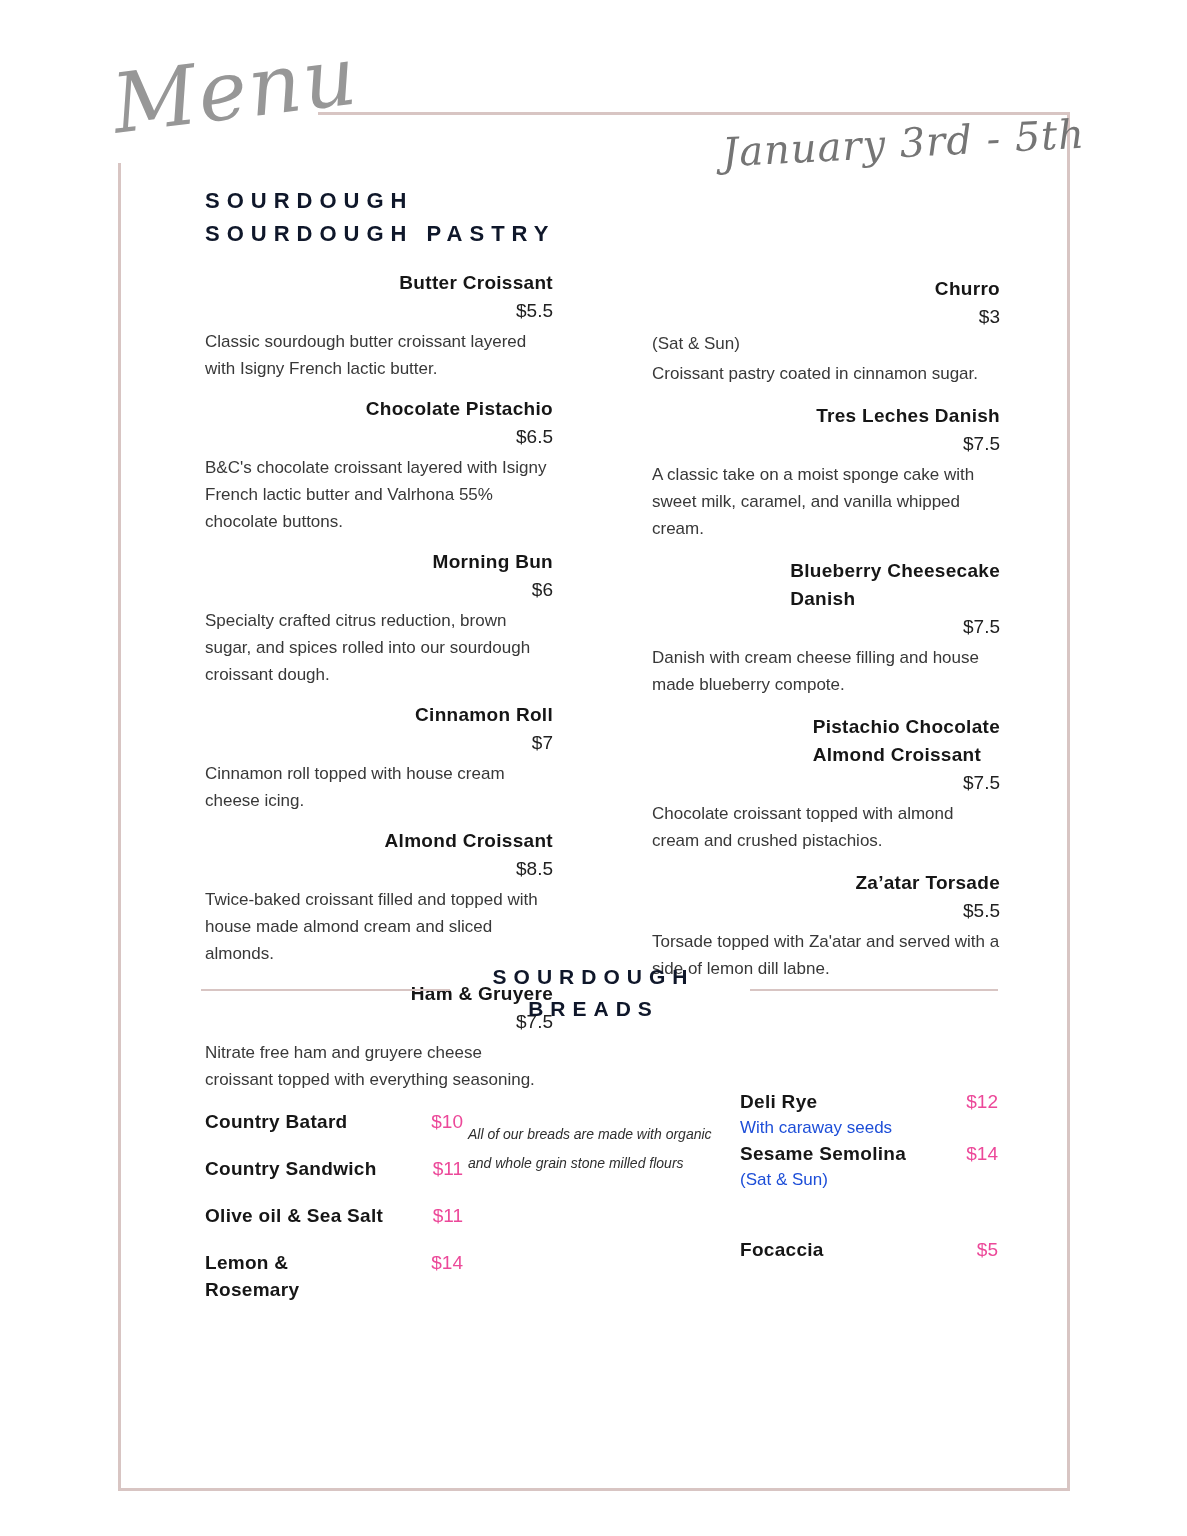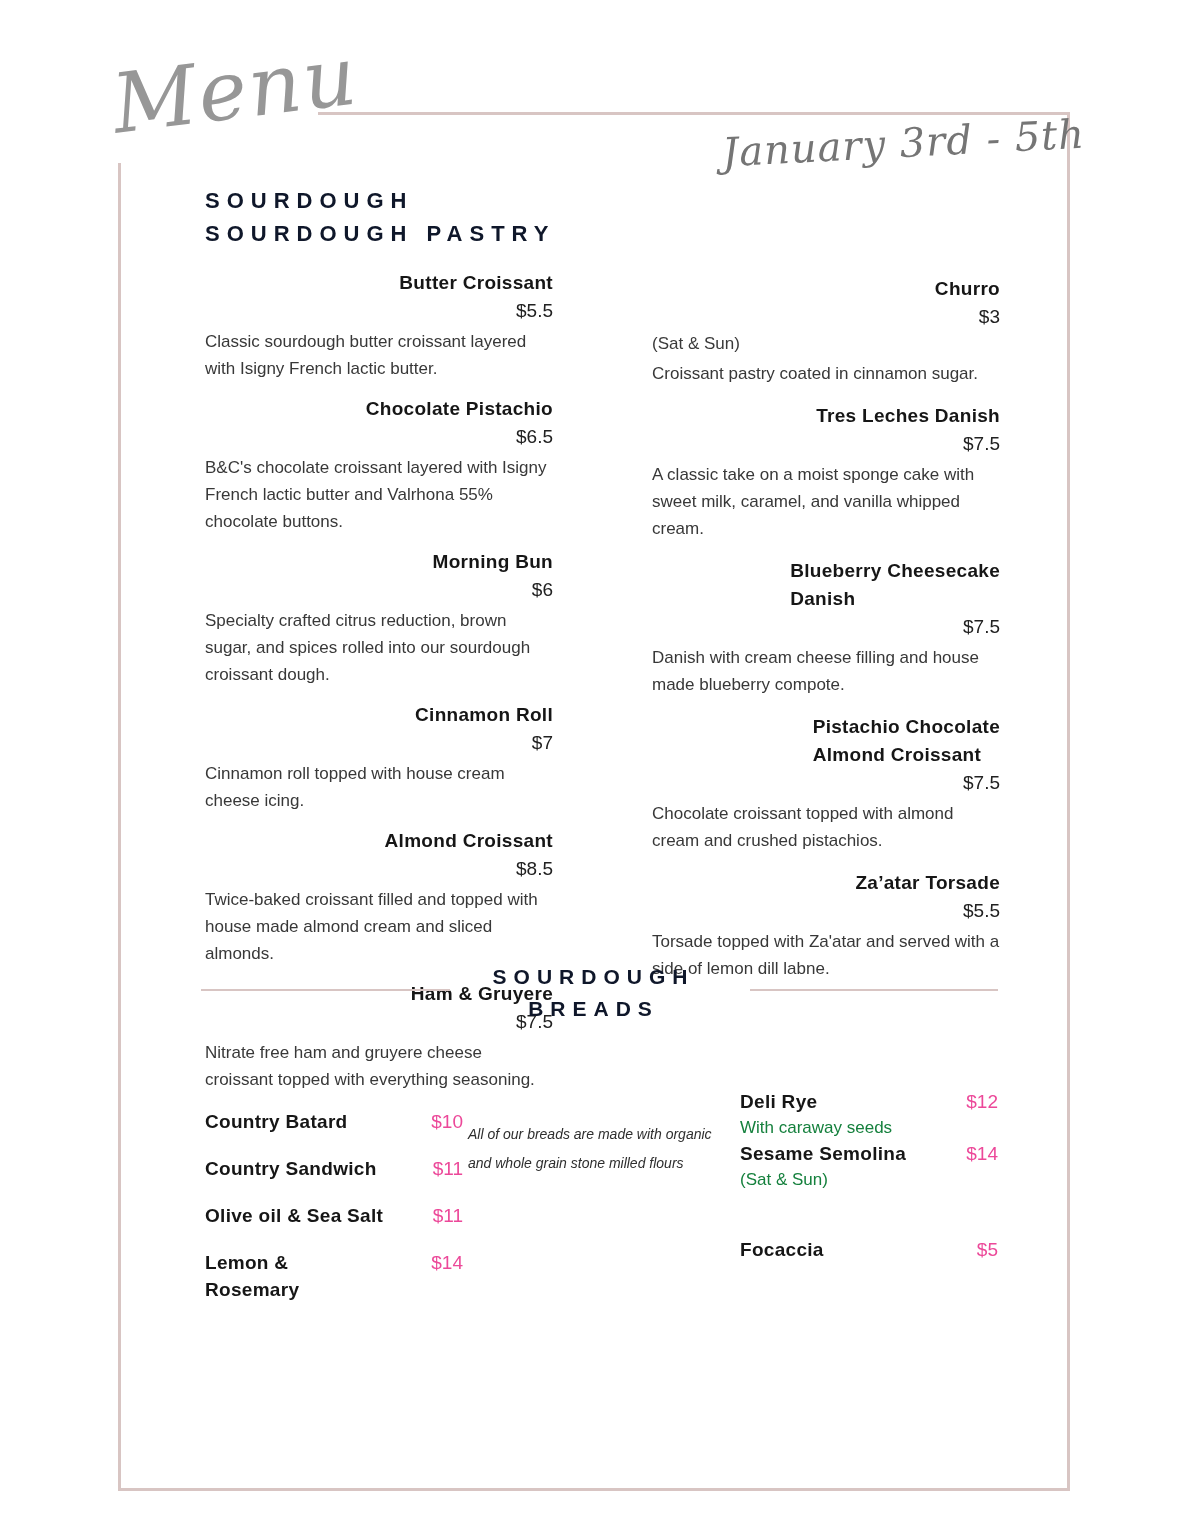--- a/index.html
+++ b/index.html
@@ -54,21 +54,21 @@
   .item-desc { font-size:17px; line-height:27px; color:#383838; margin-top:3px; }
 
   
   .breads-col { position:absolute; top:1088px; }
   .breads-col-left  { left:205px; width:258px; }
   .breads-col-right { left:740px; width:258px; }
   .bread-row { display:flex; align-items:flex-start; }
   .breads-col-left .bread-row { margin-bottom:20px;margin-top:20px; }
   .bread-name { font-weight:700; font-size:19px; line-height:27px; color:#161616; letter-spacing:0.3px; white-space:pre-line; }
   .bread-price { margin-left:auto; padding-left:10px; font-size:19px; line-height:27px; color:#ec4899;text-align:center; }
-  .bread-note { font-size:17px; line-height:25px; color:#15803d; }
+  .bread-note { font-size:17px; line-height:25px; color:#1d4ed8; }
   .gap-above { margin-top:44px; }
   .breads-note {
     position:absolute; left:468px; top:1120px; width:244px; text-align:left;
     font-style:italic; font-size:14px; line-height:29px; color:#2e2e2e;
   }
 </style>
 </head>
 <body>
 
 <div class="frame-line line-top"></div>

